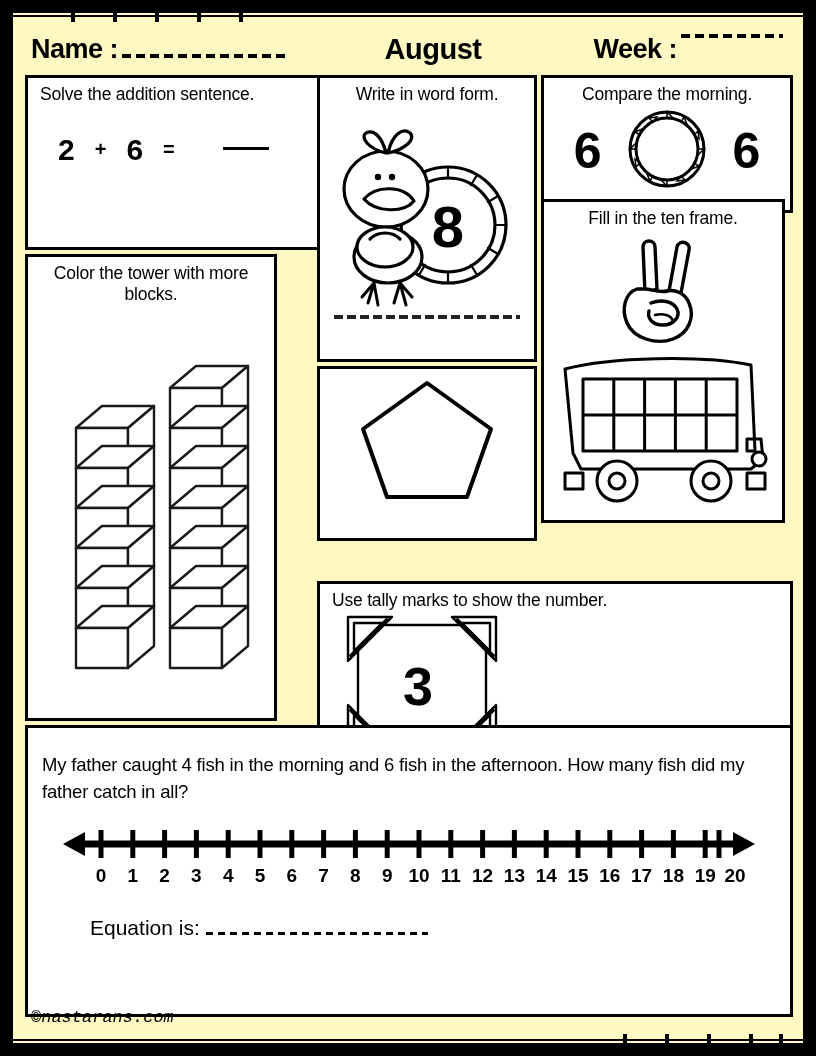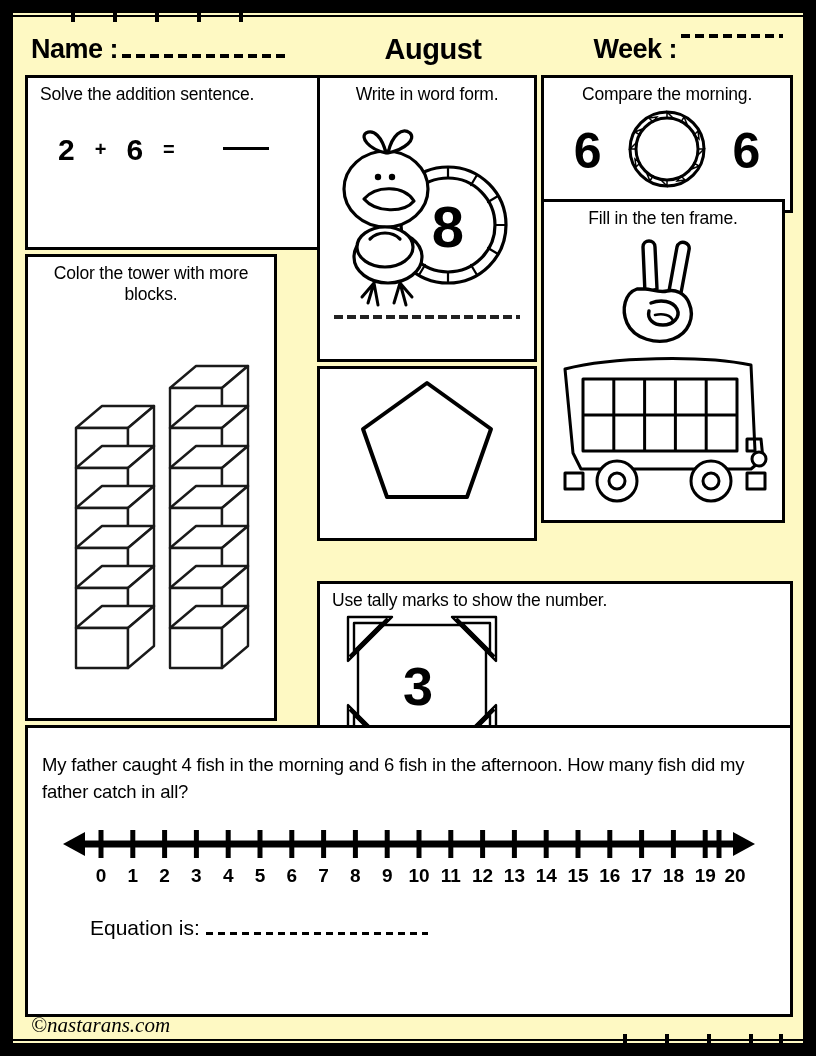--- a/index.html
+++ b/index.html
@@ -167,24 +167,24 @@
   .equation-row .eq-dash {
     display:inline-block;
     width: 222px; height: 3px;
     margin-left: 6px;
     background-image: repeating-linear-gradient(to right, #000 0 7px, transparent 7px 12px);
   }
 
   
   .footer {
     position: absolute;
-    left: 18px; bottom: 5px;
-    font-family: Liberation Serif, serif;
+    left: 18px; bottom: 16px;
+    font-family: Liberation Mono, monospace;
     font-style: italic;
-    font-size: 21px;
+    font-size: 17px;
     color: #000;
   }
 </style>
 </head>
 <body>
 
 <div class="page">
   <div class="page-inner">
 
     <div class="tick-rail top">

